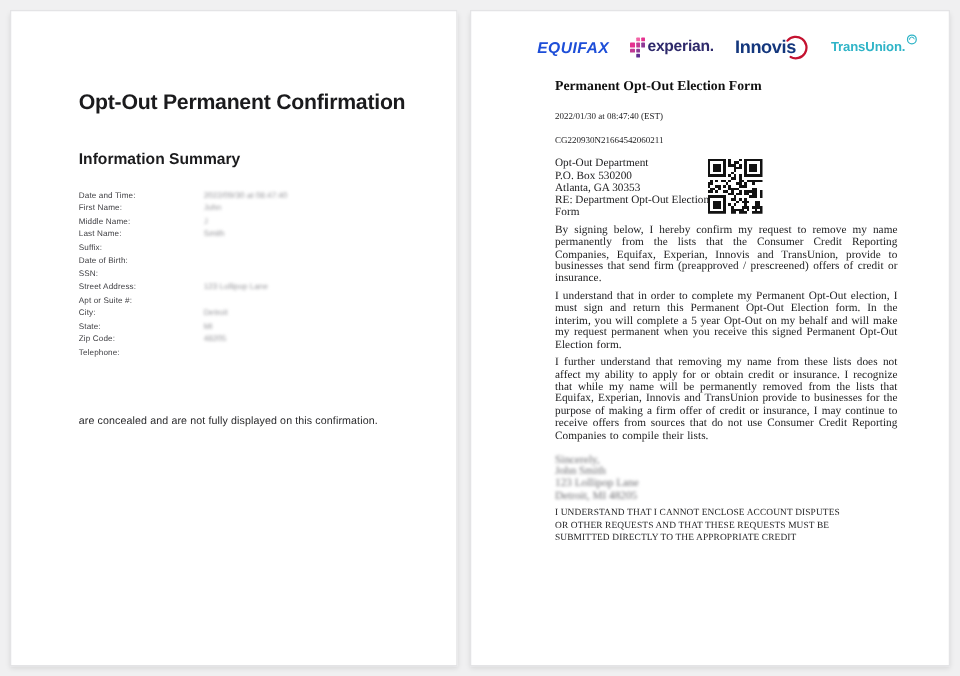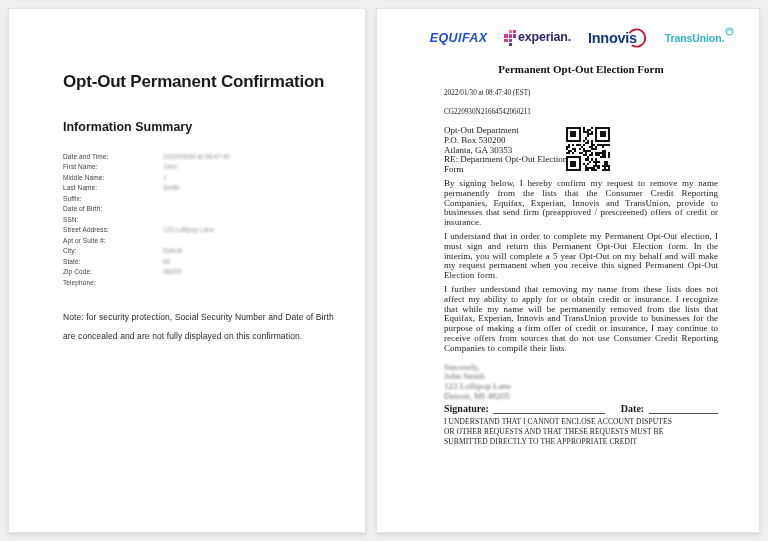--- a/index.html
+++ b/index.html
@@ -35,21 +35,21 @@
   .edots { display: grid; grid-template-columns: repeat(3, 3.2px); grid-auto-rows: 3.2px; gap: 1px; }
   .edots i { display: block; border-radius: 0.5px; }
   .edots .e0 { background: transparent; }
   .edots .p1 { background: #f263a6; } .edots .p2 { background: #e6318f; }
   .edots .p3 { background: #c13a94; } .edots .p4 { background: #8e3996; }
   .edots .p5 { background: #5f2d91; }
   .logo-innovis { display: flex; align-items: center; font-weight: bold; font-size: 14.5px; color: #14377d; letter-spacing: -0.3px; }
   .innovis-arc { margin-left: -11px; margin-top: -3px; }
   .logo-transunion { position: relative; font-weight: bold; font-size: 10.5px; color: #2fb4c7; padding-right: 8px; letter-spacing: -0.1px; }
   .tu-mark { position: absolute; top: -5px; right: -2px; }
-  .form-title { text-align: center; font-weight: bold; font-size: 11px; margin-top: 13px; color: #111; }
+  .form-title { text-align: left; font-weight: bold; font-size: 11px; margin-top: 13px; color: #111; }
   .timestamp { font-size: 7.2px; margin-top: 14px; }
   .conf-number { font-size: 7.2px; margin-top: 11px; }
   .addr-row { display: flex; margin-top: 10px; }
   .address { width: 120px; font-size: 9px; line-height: 9.8px; }
   .address div { white-space: nowrap; }
   .qr { width: 44px; height: 44px; margin-left: 2px; margin-top: 1px; }
   .para { font-size: 9px; line-height: 9.8px; text-align: justify; margin: 4px 0 0; letter-spacing: 0.05px; word-spacing: 0.6px; }
   .closing { margin-top: 9px; font-size: 9px; line-height: 9.8px; color: #707074; }
   .sig-row { display: flex; align-items: flex-end; margin-top: 1px; }
   .sig-label { font-weight: bold; font-size: 10px; white-space: nowrap; }
@@ -116,21 +116,21 @@
         <div class="frow">
           <span class="flabel">Zip Code:</span>
           <span class="fvalue redacted">48205</span>
         </div>
         <div class="frow">
           <span class="flabel">Telephone:</span>
           <span class="fvalue"></span>
         </div>
       </div>
     <p class="note">
-      <span>Note: for security protection, Social Security Number and Date of Birth</span><br>
+      <br>
       <span>are concealed and are not fully displayed on this confirmation.</span>
     </p>
   </div>
 
   <div class="page page-right">
 
     <div class="logos">
       <span class="logo-equifax">EQUIFAX</span>
       <span class="logo-experian">
         <span class="edots">
@@ -409,26 +409,20 @@
         <div class="para">I further understand that removing my name from these lists does not affect my ability to apply for or obtain credit or insurance. I recognize that while my name will be permanently removed from the lists that Equifax, Experian, Innovis and TransUnion provide to businesses for the purpose of making a firm offer of credit or insurance, I may continue to receive offers from sources that do not use Consumer Credit Reporting Companies to compile their lists.</div>
       </div>
 
     <div class="closing redacted">
         <div class="closing-line">Sincerely,</div>
         <div class="closing-line">John Smith</div>
         <div class="closing-line">123 Lollipop Lane</div>
         <div class="closing-line">Detroit, MI 48205</div>
       </div>
 
-    <div class="sig-row">
-      <span class="sig-label">Signature:</span>
-      <span class="sig-line long"></span>
-      <span class="sig-label date">Date:</span>
-      <span class="sig-line short"></span>
-    </div>
 
     <div class="disclaimer">
         <div class="disclaimer-line">I UNDERSTAND THAT I CANNOT ENCLOSE ACCOUNT DISPUTES</div>
         <div class="disclaimer-line">OR OTHER REQUESTS AND THAT THESE REQUESTS MUST BE</div>
         <div class="disclaimer-line">SUBMITTED DIRECTLY TO THE APPROPRIATE CREDIT</div>
       </div>
 
   </div>
 </div>
 

